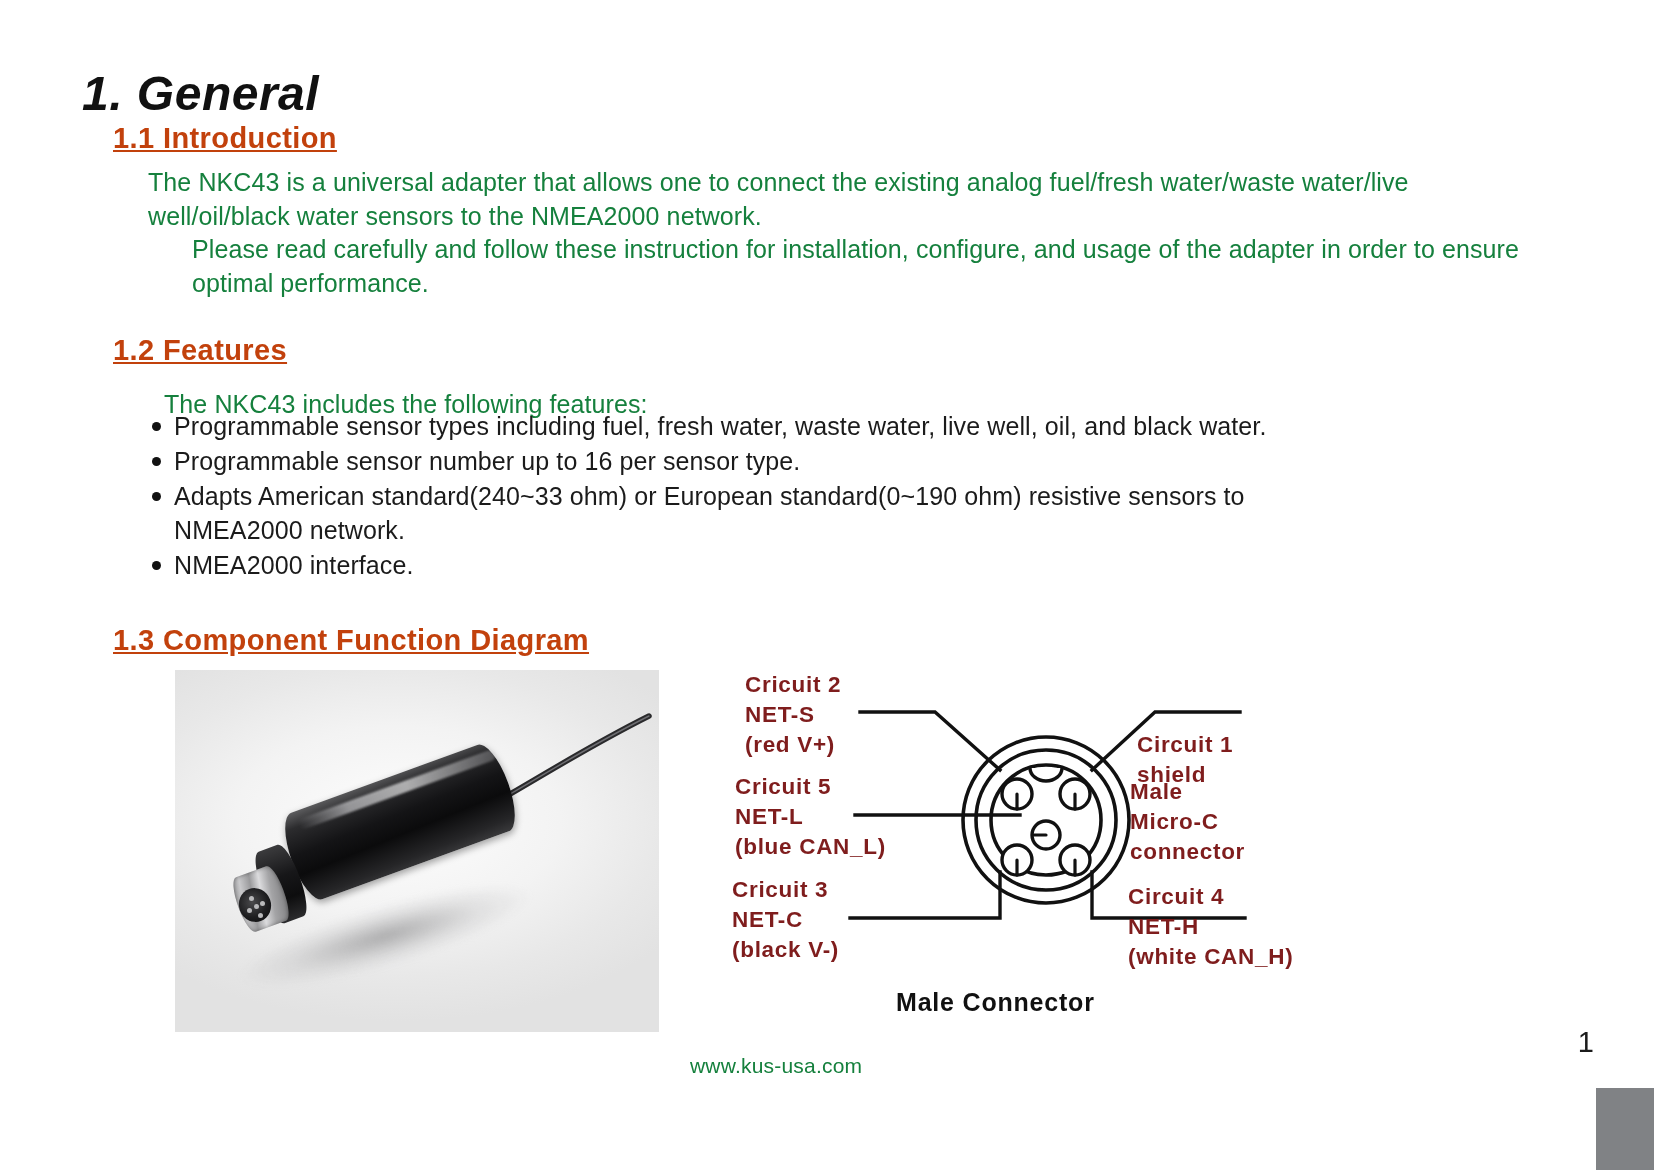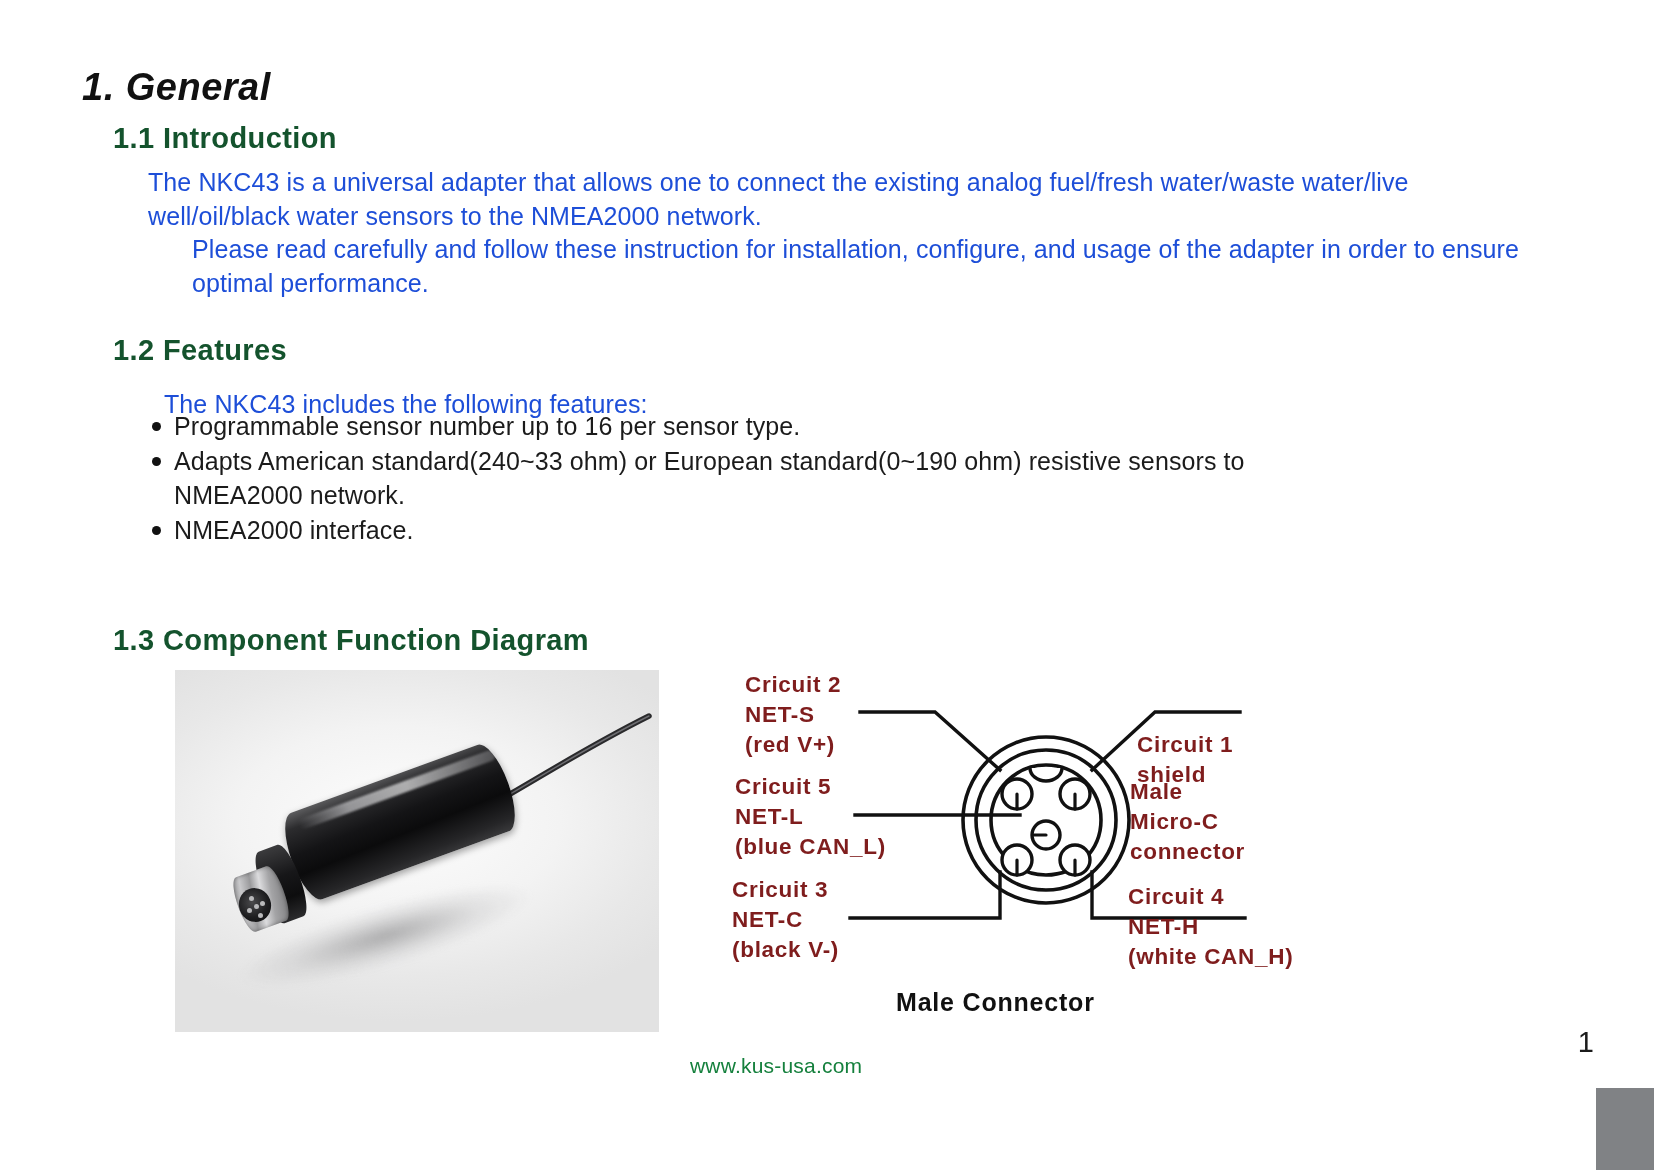--- a/index.html
+++ b/index.html
@@ -20,43 +20,44 @@
   .page {
     position: absolute;
     inset: 0;
   }
 
   
   .h1 {
     position: absolute;
     left: 82px;
     top: 66px;
-    font-size: 38px;
+    font-size: 48px;
     font-weight: bold;
     font-style: italic;
     letter-spacing: 0.5px;
     color: #111;
   }
   .h2 {
     position: absolute;
     font-size: 29px;
     font-weight: bold;
     letter-spacing: 0.4px;
-    color: #14532d;
+    color: #c2410c;
+    text-decoration: underline;
   }
   .h2-intro  { left: 113px; top: 122px; }
   .h2-feat   { left: 113px; top: 334px; }
   .h2-diag   { left: 113px; top: 624px; }
 
   
   .para {
     position: absolute;
     font-size: 25px;
     line-height: 34px;
-    color: #1d4ed8;
+    color: #15803d;
     letter-spacing: 0.1px;
   }
   .p-intro1 { left: 148px; top: 165px; width: 1330px; }
   .p-intro2 { left: 148px; top: 232px; width: 1340px; margin-left: 44px; }
   .p-feat-lead { left: 164px; top: 375px; width: 900px; margin-top: 12px; }
 
   .bullets {
     position: absolute;
     left: 148px;
     top: 409px;
@@ -248,20 +249,24 @@
   <div class="h1">1. General</div>
 
   <div class="h2 h2-intro">1.1 Introduction</div>
   <div class="para p-intro1">The NKC43 is a universal adapter that allows one to connect the existing analog fuel/fresh water/waste water/live well/oil/black water sensors to the NMEA2000 network.</div>
   <div class="para p-intro2">Please read carefully and follow these instruction for installation, configure, and usage of the adapter in order to ensure optimal performance.</div>
 
   <div class="h2 h2-feat">1.2 Features</div>
   <div class="para p-feat-lead">The NKC43 includes the following features:</div>
 
   <div class="bullets">
+    <div class="bullet">
+      <span class="dot"></span>
+      <span>Programmable sensor types including fuel, fresh water, waste water, live well, oil, and black water.</span>
+    </div>
     <div class="bullet">
       <span class="dot"></span>
       <span>Programmable sensor number up to 16 per sensor type.</span>
     </div>
     <div class="bullet">
       <span class="dot"></span>
       <span>Adapts American standard(240~33 ohm) or European standard(0~190 ohm) resistive sensors to</span>
       <span class="cont">NMEA2000 network.</span>
     </div>
     <div class="bullet">

